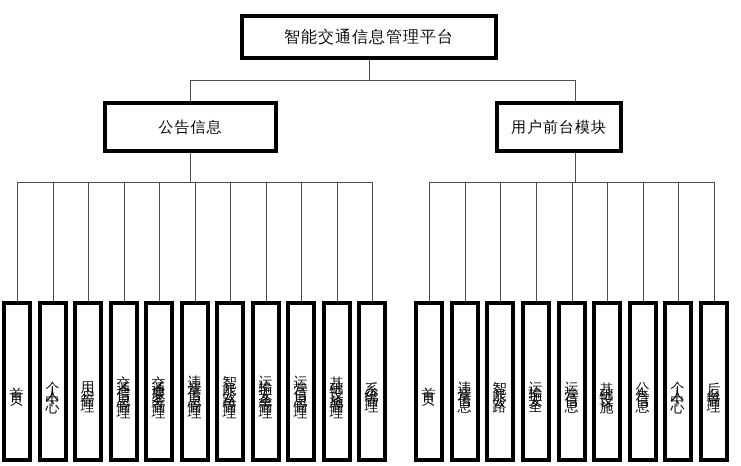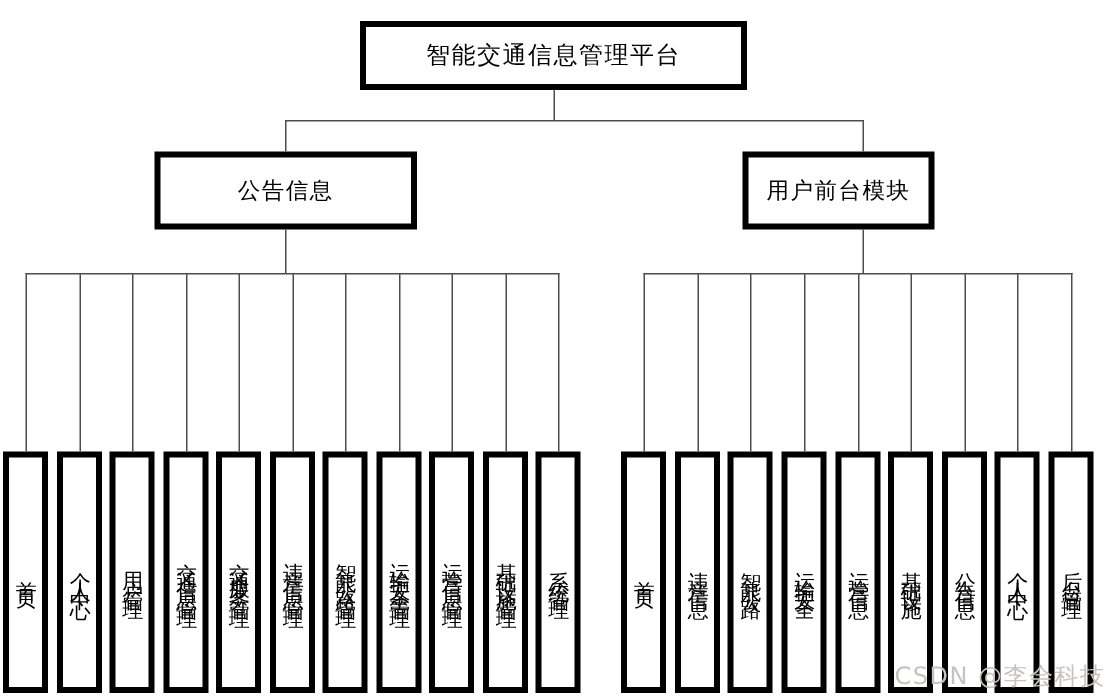--- a/index.html
+++ b/index.html
@@ -126,14 +126,13 @@
         <span>公告信息</span>
       </div>
       <div class="box leaf" style="left: 663px; top: 301px; width: 30px; height: 161px;">
         <span>个人中心</span>
       </div>
       <div class="box leaf" style="left: 699px; top: 301px; width: 30px; height: 161px;">
         <span>后台管理</span>
       </div>
     </div>
 
-  <div class="watermark" style="color: rgb(201, 192, 192);">CSDN @李会科技</div>
 </div>
 
 </body></html>

